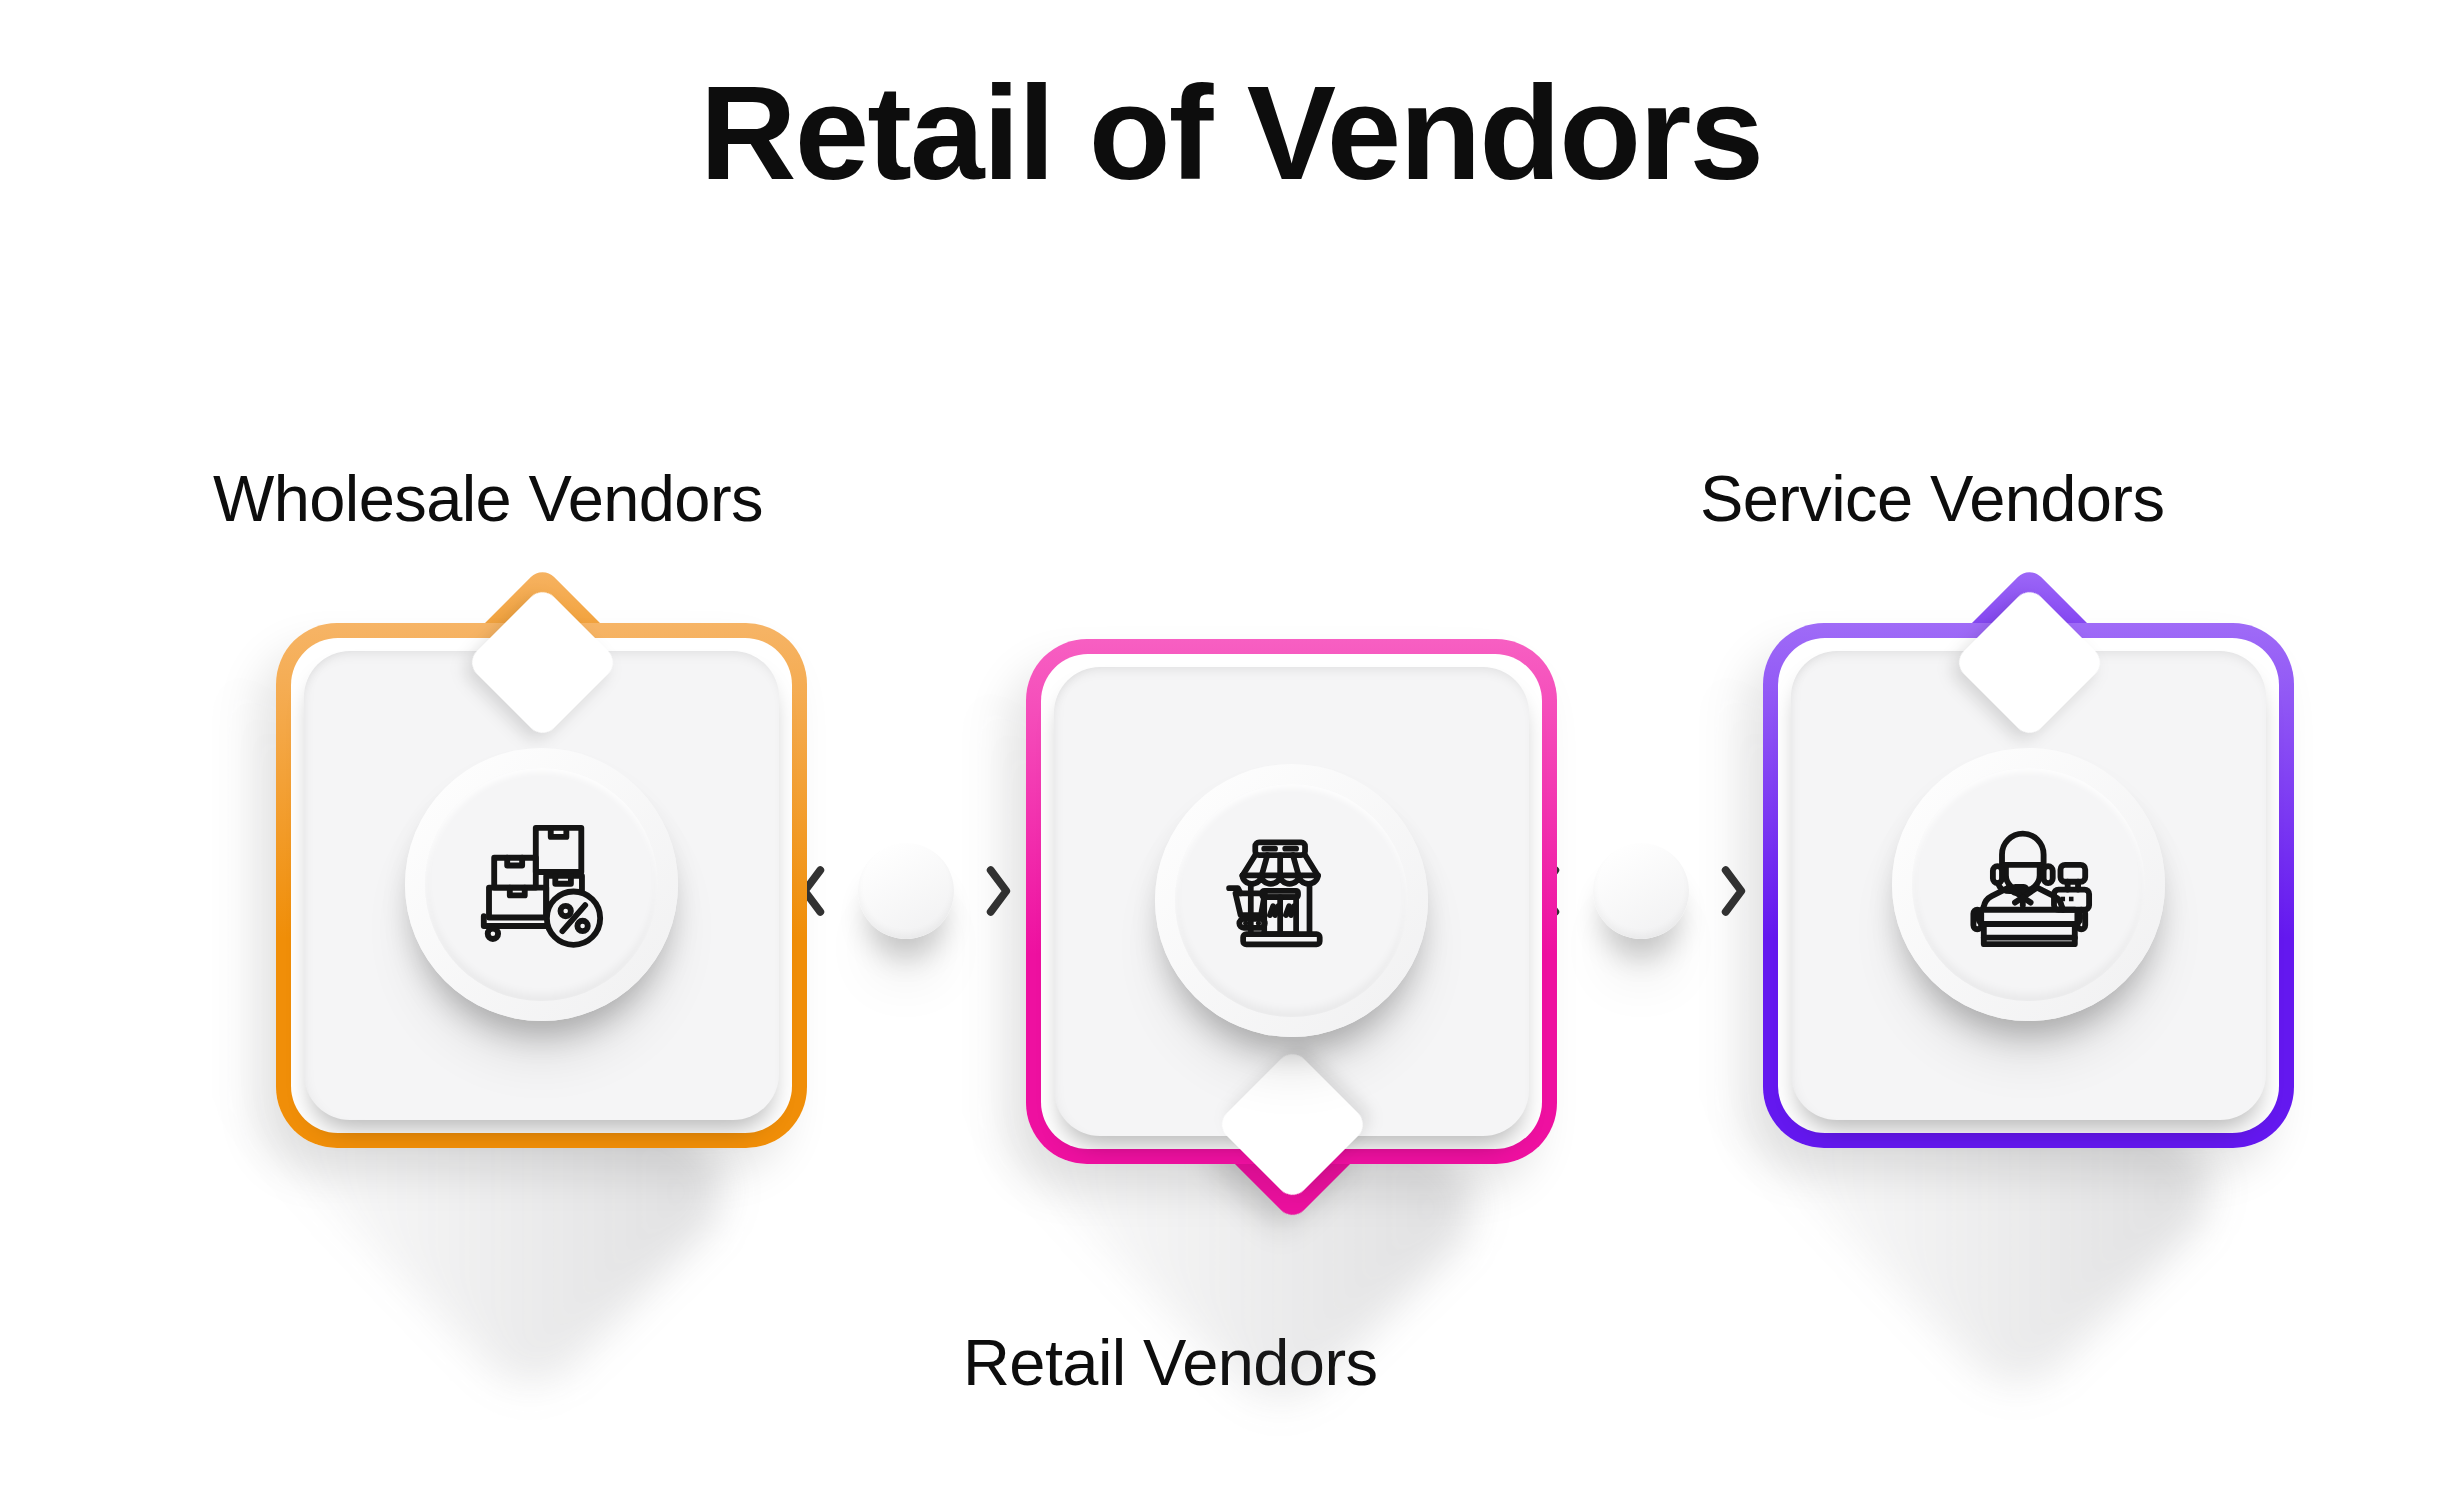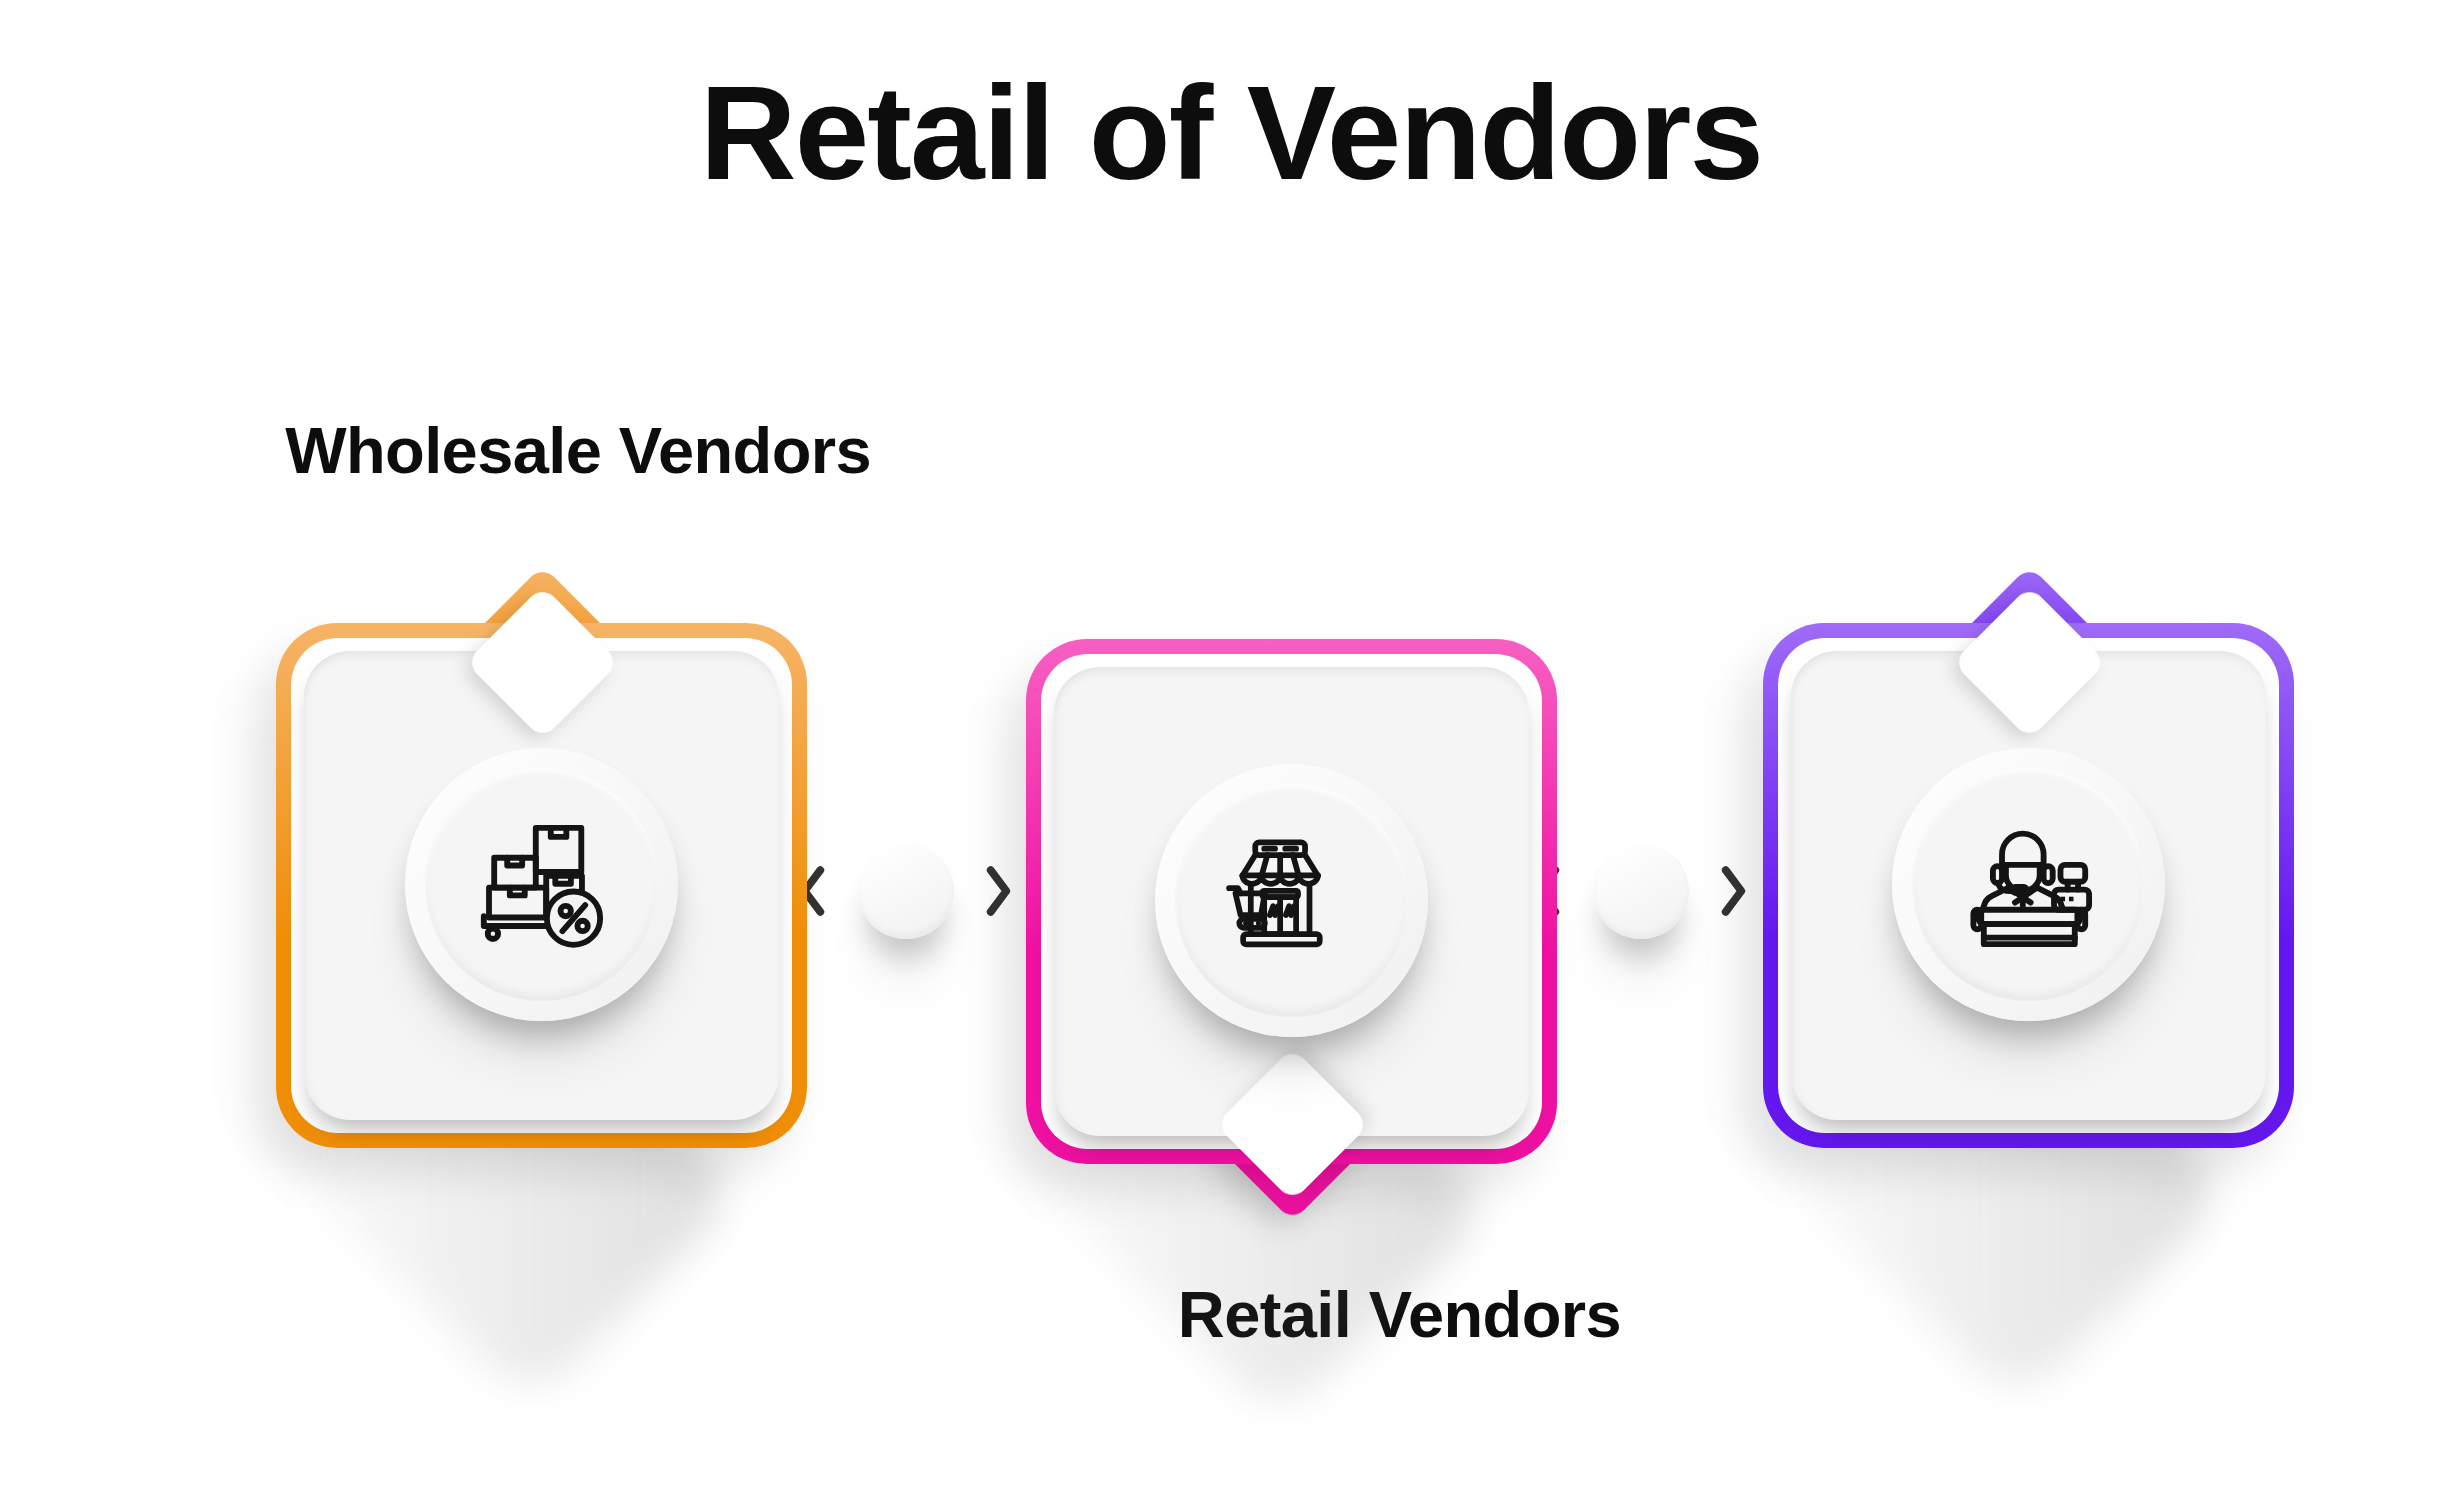--- a/index.html
+++ b/index.html
@@ -12,23 +12,24 @@
   .stage{position:absolute;inset:0;}
 
   
   .title{
     position:absolute;left:0;right:0;top:56px;
     text-align:center;
     font-size:134px;font-weight:bold;letter-spacing:-1.9px;
     color:var(--text,#0d0d0d);
   }
   .vendor-label{
-    position:absolute;width:658px;text-align:right;
-    font-size:65px;font-weight:bold;letter-spacing:-0.6px;
+    position:absolute;width:658px;text-align:left;
+    font-size:65px;font-weight:normal;letter-spacing:-0.6px;
     color:var(--text,#0d0d0d);
+    margin-top:48px;
   }
   .label-wholesale{left:213px;top:413px;}
   .label-service{left:1700px;top:413px;}
   .label-retail{left:963px;top:1277px;}
 
   
   .card{position:absolute;width:531px;height:525px;}
   .card-wholesale{left:276px;top:623px;}
   .card-retail{left:1026px;top:639px;}
   .card-service{left:1763px;top:623px;}
@@ -108,20 +109,21 @@
   .chev{display:block;color:var(--chevron,#333333);}
 </style>
 </head>
 <body style="--background: #ffffff; --text: #0d0d0d; --icon-stroke: #141414; --chevron: #333333; --panel: #f5f5f6; --orange: #f08e08; --orange-light: #f6b466; --pink: #ee10a0; --pink-light: #f75fc2; --purple: #6418ef; --purple-light: #9f6bf7;">
 
 <div class="stage">
 
   <div class="title">Retail of Vendors</div>
 
   <div class="vendor-label label-wholesale">Wholesale Vendors</div>
+  <div class="vendor-label label-service">Service Vendors</div>
   <div class="vendor-label label-retail">Retail Vendors</div>
 
   <div class="card card-wholesale notch--top" style="--a1: #f6b466; --a2: #f08e08;">
     <div class="cast"></div>
     <div class="notch notch-color"></div>
     <div class="frame">
         <div class="frame-inner"></div>
       </div>
     <div class="panel"></div>
     <div class="notch notch-white"></div>

